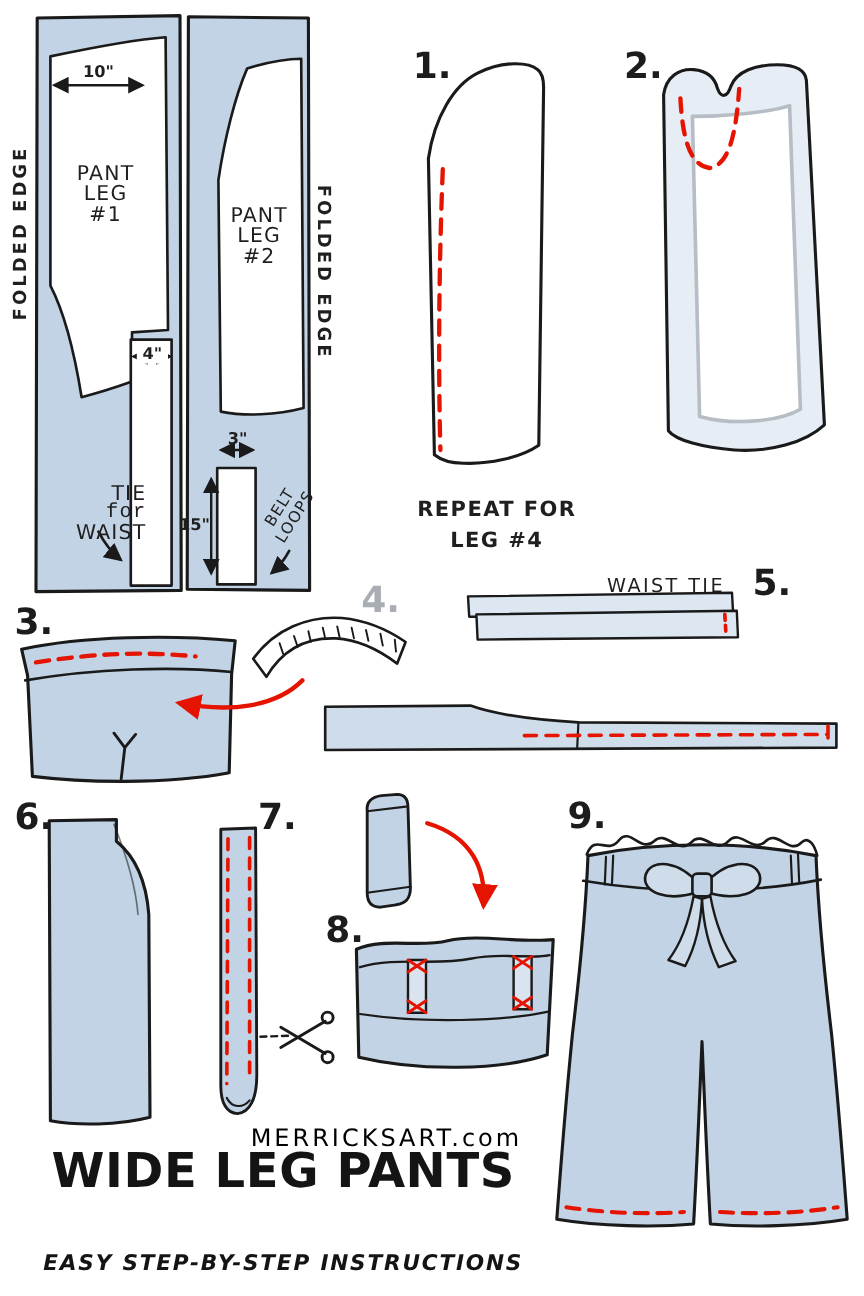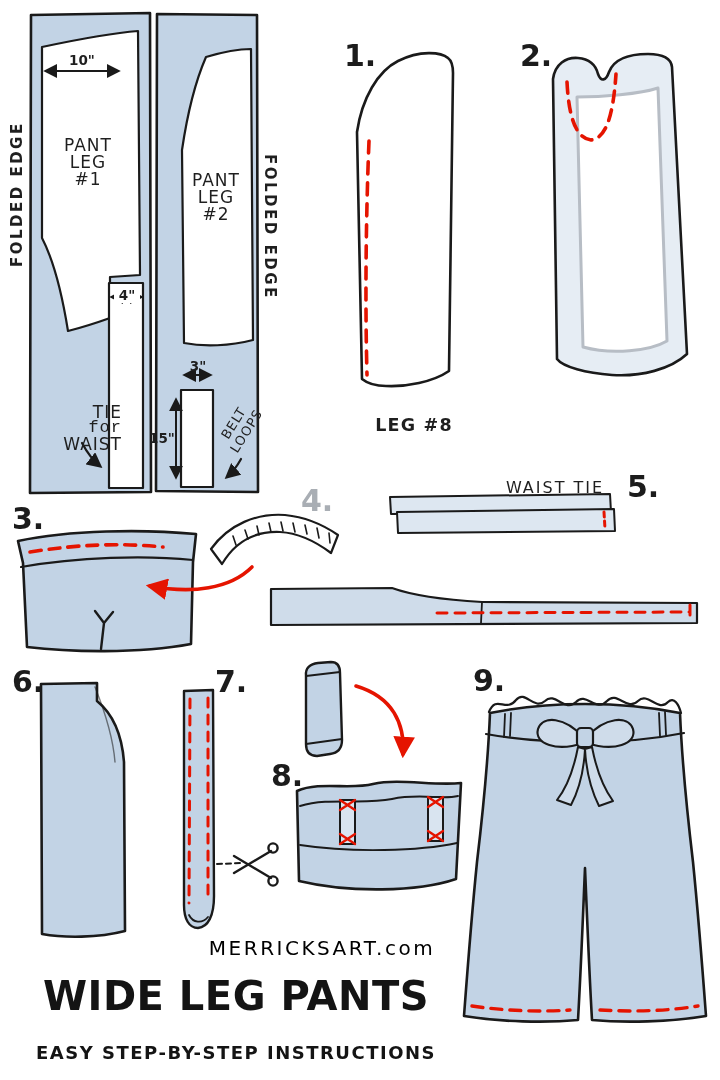--- a/index.html
+++ b/index.html
@@ -158,21 +158,22 @@
   <div class="label step-num" style="left:520px;top:38px;">2.</div>
   <div class="label step-num" style="left:12px;top:501px;">3.</div>
   <div class="label step-num" style="left:301px;top:483px;color:#a9aeb4;">4.</div>
   <div class="label step-num" style="left:627px;top:469px;">5.</div>
   <div class="label step-num" style="left:12px;top:664px;">6.</div>
   <div class="label step-num" style="left:215px;top:664px;">7.</div>
   <div class="label step-num" style="left:271px;top:758px;">8.</div>
   <div class="label step-num" style="left:473px;top:663px;">9.</div>
 
   <div class="label note center" style="left:330px;top:412px;width:168px;">
-    <div>LEG #8</div>
+    <div>REPEAT FOR</div>
+    <div>LEG #4</div>
   </div>
   <div class="label tag center" style="left:500px;top:478px;width:110px;">WAIST TIE</div>
 
   <div class="label site center" style="left:122px;top:936px;width:400px;">MERRICKSART.com</div>
-  <div class="label big-title center" style="left:2px;top:956px;width:468px;margin-top:20px;">WIDE LEG PANTS</div>
-  <div class="label subtitle center" style="left:2px;top:1042px;width:468px;">EASY STEP-BY-STEP INSTRUCTIONS</div>
+  <div class="label big-title center" style="left:2px;top:956px;width:468px;">WIDE LEG PANTS</div>
+  <div class="label subtitle center" style="left:2px;top:1042px;width:468px;font-style:italic;">EASY STEP-BY-STEP INSTRUCTIONS</div>
 
 </div>
 
 </body></html>

